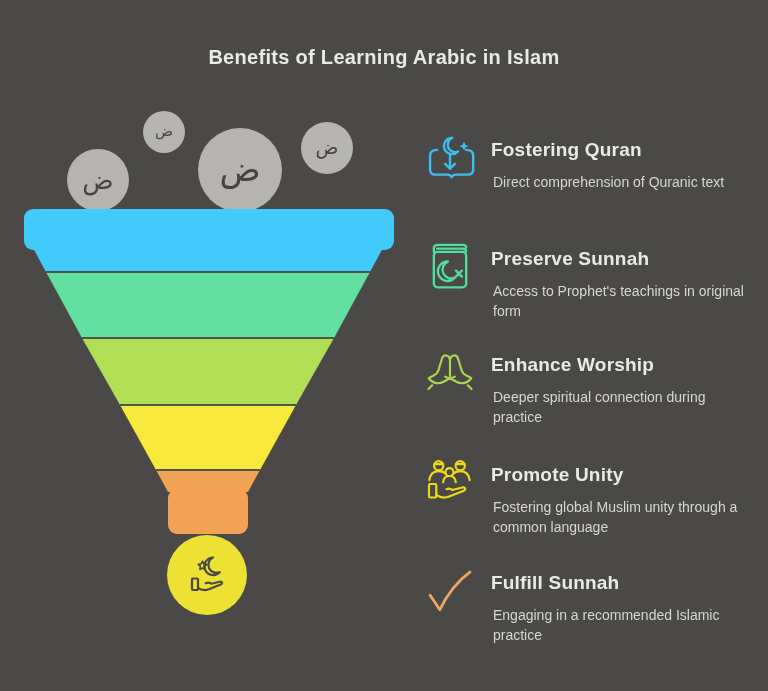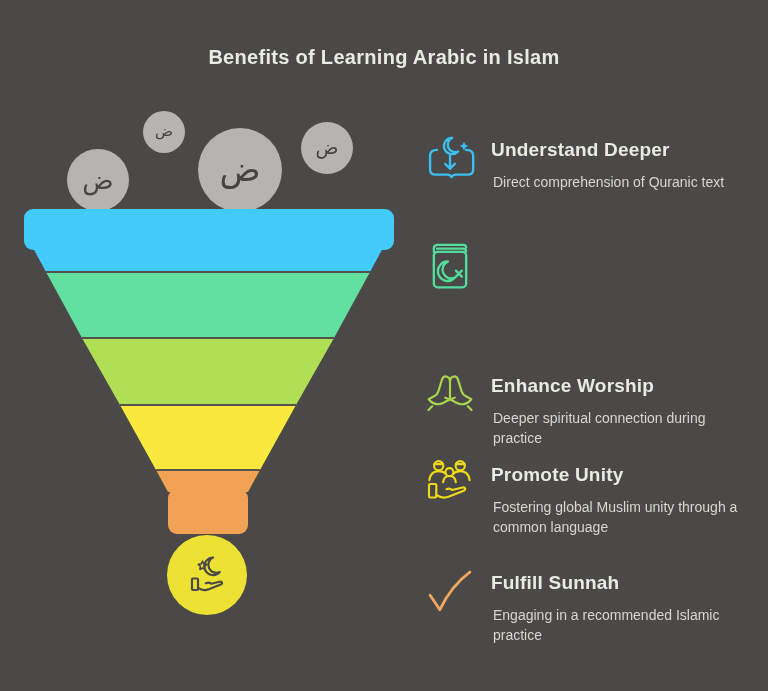--- a/index.html
+++ b/index.html
@@ -8,21 +8,21 @@
   .page-title{position:absolute;top:46px;left:0;width:768px;text-align:center;
     font-size:20px;font-weight:700;letter-spacing:.3px;color:#E9EAE1;}
   .funnel-svg{position:absolute;left:0;top:0;}
   .bubble-letter{font-family:"DejaVu Sans",sans-serif;fill:#454442;}
   .benefit{position:absolute;left:424px;display:flex;gap:15px;width:330px;}
   .bicon{flex:0 0 52px;width:52px;height:56px;color:var(--c,#fff);}
   .bicon svg{display:block;}
   .btext{padding-top:8px;width:263px;}
   .btitle{font-size:19px;font-weight:700;color:#E9EAE1;letter-spacing:.2px;margin:0 0 11px 0;}
   .bdesc{font-size:14px;line-height:20px;color:#D7D7CF;margin:2px;}
-  .b1{top:131px;} .b2{top:240px;} .b3{top:367px;} .b4{top:456px;} .b5{top:564px;}
+  .b1{top:131px;} .b2{top:240px;} .b3{top:346px;} .b4{top:456px;} .b5{top:564px;}
 </style>
 </head>
 <body>
 
 <div class="canvas" style="background: rgb(74, 73, 71);">
 
   <div class="page-title">Benefits of Learning Arabic in Islam</div>
 
   <svg class="funnel-svg" width="420" height="691" viewBox="0 0 420 691">
 
@@ -67,34 +67,38 @@
   <div class="benefit b1">
     <span class="bicon" style="--c: #3BBFEF;">
       <svg width="52" height="56" viewBox="0 0 48 52" fill="none" stroke="currentColor" stroke-width="2.2" stroke-linecap="round" stroke-linejoin="round">
         <path d="M12,17.5 c-4,0 -6.5,2 -6.5,5.5 v13 c0,3 2,4.5 5,4.5 h11 c1.8,0 3.2,0.8 4,2.3 c0.8,-1.5 2.2,-2.3 4,-2.3 h11 c3,0 5,-1.5 5,-4.5 v-13 c0,-3.5 -2.5,-5.5 -6.5,-5.5"></path>
         <path d="M24,23 v12 M19.5,30.5 L24,35 L28.5,30.5"></path>
         <path d="M26,6.5 a7.5,7.5 0 1,0 5.5,12.5 a6,6 0 1,1 -5.5,-12.5"></path>
         <path fill="currentColor" stroke="none" d="M37,10 l1.3,2.7 2.7,1.3 -2.7,1.3 -1.3,2.7 -1.3,-2.7 -2.7,-1.3 2.7,-1.3 z"></path>
       </svg>
     </span>
     <div class="btext">
-      <div class="btitle">Understand Deeper</div>
+      <div class="btitle">Fostering Quran</div>
       <div class="bdesc">Direct comprehension of Quranic text</div>
     </div>
   </div>
 
   <div class="benefit b2">
     <span class="bicon" style="--c: #52DD9C;">
       <svg width="52" height="56" viewBox="0 0 48 52" fill="none" stroke="currentColor" stroke-width="2.2" stroke-linecap="round" stroke-linejoin="round">
         <rect x="9" y="11" width="30" height="33" rx="3.5"></rect>
         <path d="M12,8 h24 q3,0 3,2.5 M12,4.5 h24 q3,0 3,2.5 M12,4.5 q-3,0.2 -3,3.2 v3.3"></path>
         <path d="M22,20 a9,9 0 1,0 6.5,15 a7.3,7.3 0 1,1 -6.5,-15"></path>
         <path d="M29.5,28.5 l5.5,5.5 M35,28.5 l-5.5,5.5"></path>
       </svg>
     </span>
+    <div class="btext">
+      <div class="btitle">Preserve Sunnah</div>
+      <div class="bdesc">Access to Prophet's teachings in original form</div>
+    </div>
   </div>
 
   <div class="benefit b3">
     <span class="bicon" style="--c: #A9D54F;">
       <svg width="52" height="56" viewBox="0 0 48 52" fill="none" stroke="currentColor" stroke-width="2" stroke-linecap="round" stroke-linejoin="round">
         <path d="M24,12.5 C23.2,7.8 17.8,7.6 16.6,11.6 L13.2,22.6 C12.6,24.6 11.2,26.2 9.2,27.2 L4.2,29.8 C7.2,34.4 13,35.8 17.6,33.4 L24,30"></path>
         <path d="M24,12.5 C24.8,7.8 30.2,7.6 31.4,11.6 L34.8,22.6 C35.4,24.6 36.8,26.2 38.8,27.2 L43.8,29.8 C40.8,34.4 35,35.8 30.4,33.4 L24,30"></path>
         <path d="M24,13 V30"></path>
         <path d="M19.5,28.5 Q24,31.5 28.5,28.5"></path>
         <path d="M7.5,36.5 L4,40 M40.5,36.5 L44,40"></path>

